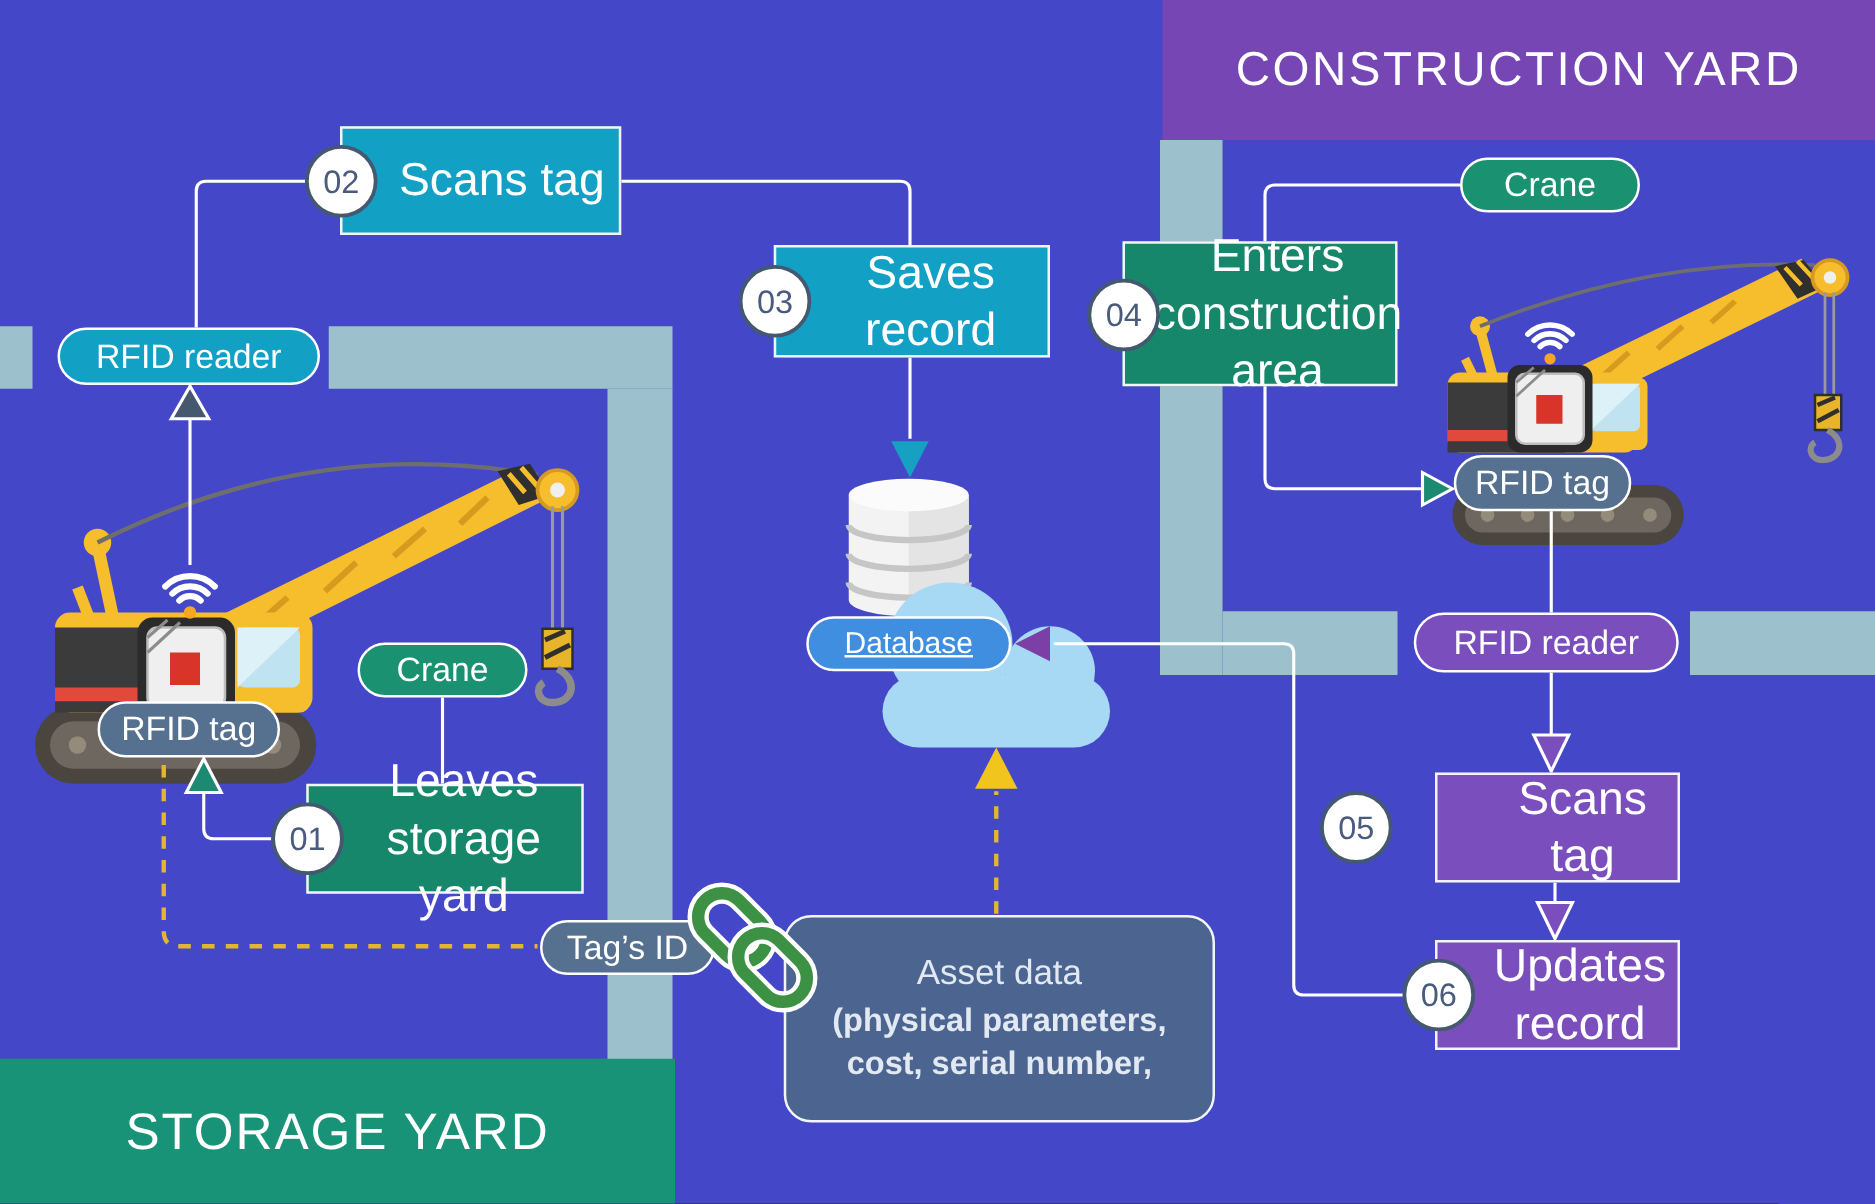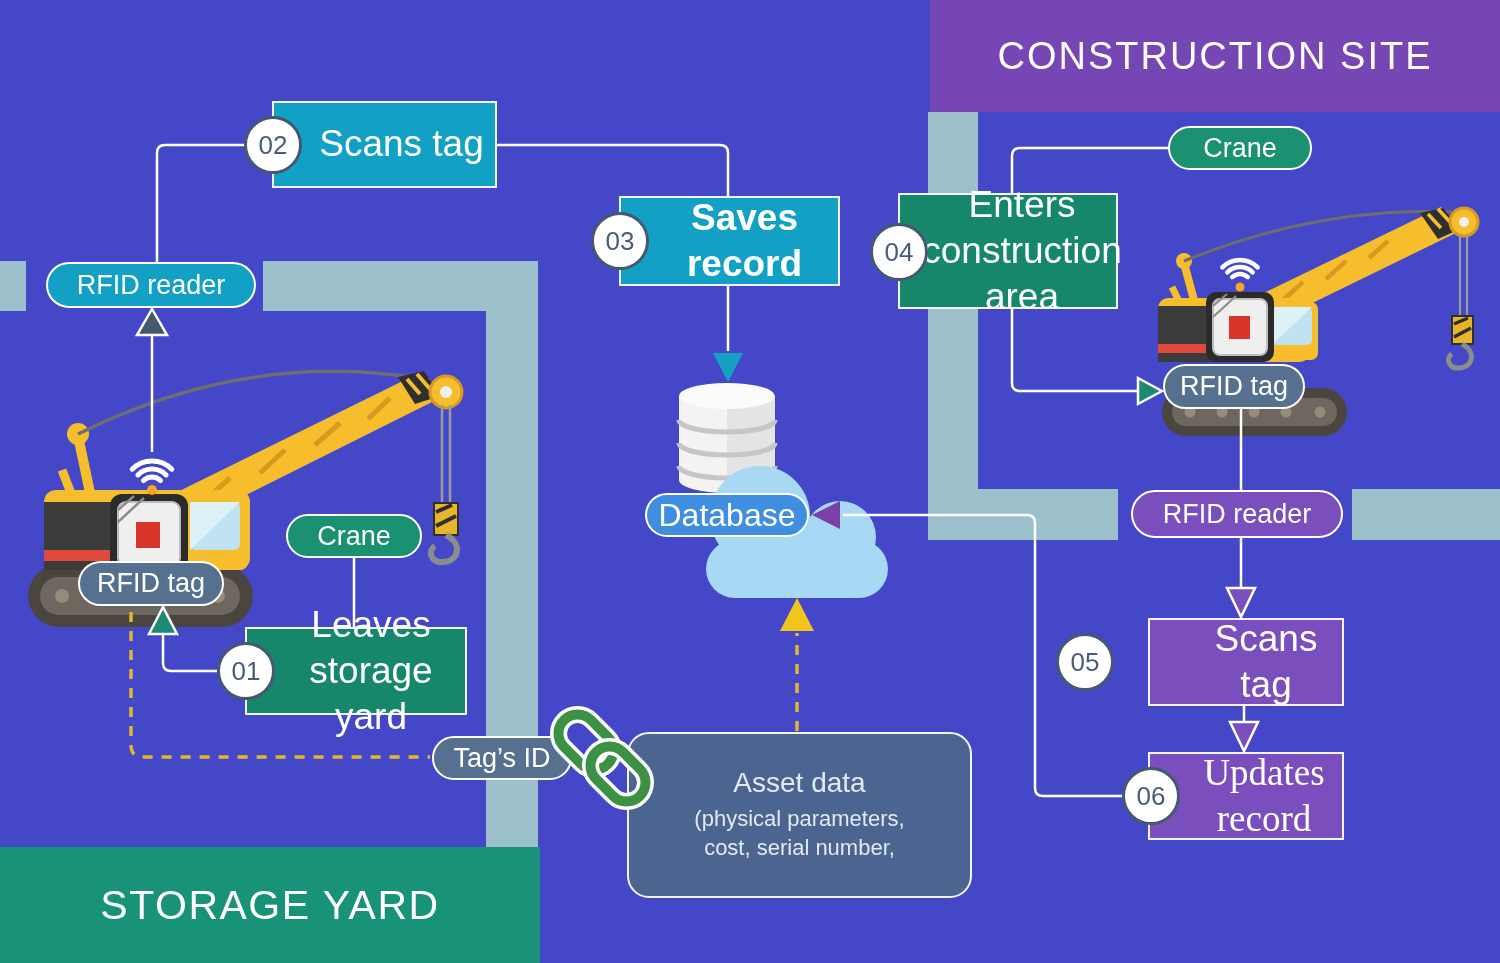--- a/index.html
+++ b/index.html
@@ -22,25 +22,25 @@
   .banner{position:absolute;z-index:2;display:flex;align-items:center;justify-content:center;color:#fff;}
   #banner-construction{left:930px;top:0;width:570px;height:112px;background:#7546B4;font-size:38px;letter-spacing:2px;}
   #banner-storage{left:0;top:847px;width:540px;height:116px;background:#199377;font-size:41px;letter-spacing:1.5px;}
   
   .step-card{position:absolute;z-index:2;border:2px solid #F2F5F7;display:flex;align-items:center;justify-content:center;}
   .step-label{color:#fff;font-size:37px;line-height:1.25;text-align:center;white-space:pre-line;}
   .teal{background:#12A0C4;}
   .greenbox{background:#17876C;}
   .purplebox{background:#7A4EBD;}
   #box-02{left:272px;top:101px;width:225px;height:87px;padding-left:34px;box-sizing:border-box;}
-  #box-03{left:619px;top:196px;width:221px;height:90px;padding-left:30px;box-sizing:border-box;font-weight:bold;}
+  #box-03{left:619px;top:196px;width:221px;height:90px;padding-left:30px;box-sizing:border-box;}
   #box-04{left:898px;top:193px;width:220px;height:116px;padding-left:28px;box-sizing:border-box;}
   #box-01{left:245px;top:627px;width:222px;height:88px;padding-left:30px;box-sizing:border-box;justify-content:flex-end;}
   #box-05{left:1148px;top:618px;width:196px;height:88px;padding-left:40px;box-sizing:border-box;}
-  #box-06{left:1148px;top:752px;width:196px;height:88px;padding-left:36px;box-sizing:border-box;font-family:Liberation Serif, serif;}
+  #box-06{left:1148px;top:752px;width:196px;height:88px;padding-left:36px;box-sizing:border-box;}
   
   .num-circle{position:absolute;z-index:3;width:52px;height:52px;border-radius:50%;
     background:#fff;border:3px solid #44586F;display:flex;align-items:center;justify-content:center;
     color:#4A5B7E;font-size:26px;}
   #circ-02{left:244px;top:116px;}
   #circ-03{left:591px;top:212px;}
   #circ-04{left:870px;top:223px;}
   #circ-01{left:217px;top:642px;}
   #circ-05{left:1056px;top:633px;}
   #circ-06{left:1122px;top:767px;}
@@ -50,29 +50,29 @@
   .slate{background:#56708F;}
   .greenpill{background:#1A9170;}
   .bluepill{background:#3F8EE0;}
   .purplepill{background:#7A4EBD;}
   #pill-rfid-reader-left{left:46px;top:262px;width:210px;height:46px;}
   #pill-crane-left{left:286px;top:514px;width:136px;height:44px;}
   #pill-rfid-tag-left{left:78px;top:561px;width:146px;height:45px;}
   #pill-crane-right{left:1168px;top:126px;width:144px;height:44px;}
   #pill-rfid-tag-right{left:1163px;top:364px;width:142px;height:45px;}
   #pill-rfid-reader-right{left:1131px;top:490px;width:212px;height:48px;}
-  #pill-database{left:645px;top:493px;width:164px;height:44px;font-size:32px;}
+  #pill-database{left:645px;top:493px;width:164px;height:44px;font-size:24px;text-decoration:underline;}
   #pill-cloud{left:711px;top:555px;width:167px;height:44px;font-size:28px;}
   #pill-tags-id{left:432px;top:736px;width:140px;height:44px;}
   
   #asset-box{position:absolute;z-index:2;left:627px;top:732px;width:345px;height:166px;
     background:#4C6590;border:2.5px solid #F2F5F7;border-radius:22px;box-sizing:border-box;
     display:flex;flex-direction:column;align-items:center;justify-content:center;color:#E2E9F2;}
   #asset-box .title{font-size:28px;margin-bottom:6px;}
-  #asset-box .line{font-size:22px;line-height:1.3;}
+  #asset-box .line{font-size:26px;line-height:1.3;font-weight:bold;}
 </style>
 </head>
 <body>
 
 <div class="canvas">
 
   <div class="road" id="road-left-stub"></div>
   <div class="road" id="road-left-h"></div>
   <div class="road" id="road-left-v"></div>
   <div class="road" id="road-right-v"></div>
@@ -223,21 +223,21 @@
     <polygon points="1241,617 1227,588 1255,588" fill="#7A4EBD" stroke="#fff" stroke-width="2.5"></polygon>
     <polygon points="1244,751 1230,722 1258,722" fill="#7A4EBD" stroke="#fff" stroke-width="2.5"></polygon>
     <polygon points="812,515 840,501 840,529" fill="#7B3FA5"></polygon>
     <polygon points="797,598 780,631 814,631" fill="#F2C51D"></polygon>
 
     <path d="M131 612 V745 Q131 757 143 757 H430" stroke="#E3B62F" stroke-width="3.5" stroke-dasharray="10 9" fill="none"></path>
     <path d="M797 731 V633" stroke="#E3B62F" stroke-width="3.5" stroke-dasharray="10 9" fill="none"></path>
   </svg>
 
   <div class="banner" id="banner-construction">
-    <span>CONSTRUCTION SITE</span>
+    <span>CONSTRUCTION YARD</span>
   </div>
   <div class="banner" id="banner-storage">
     <span>STORAGE YARD</span>
   </div>
 
   <div class="step-card teal" id="box-02">
     <div class="step-label">Scans tag</div>
   </div>
   <div class="step-card teal" id="box-03">
     <div class="step-label">Saves

